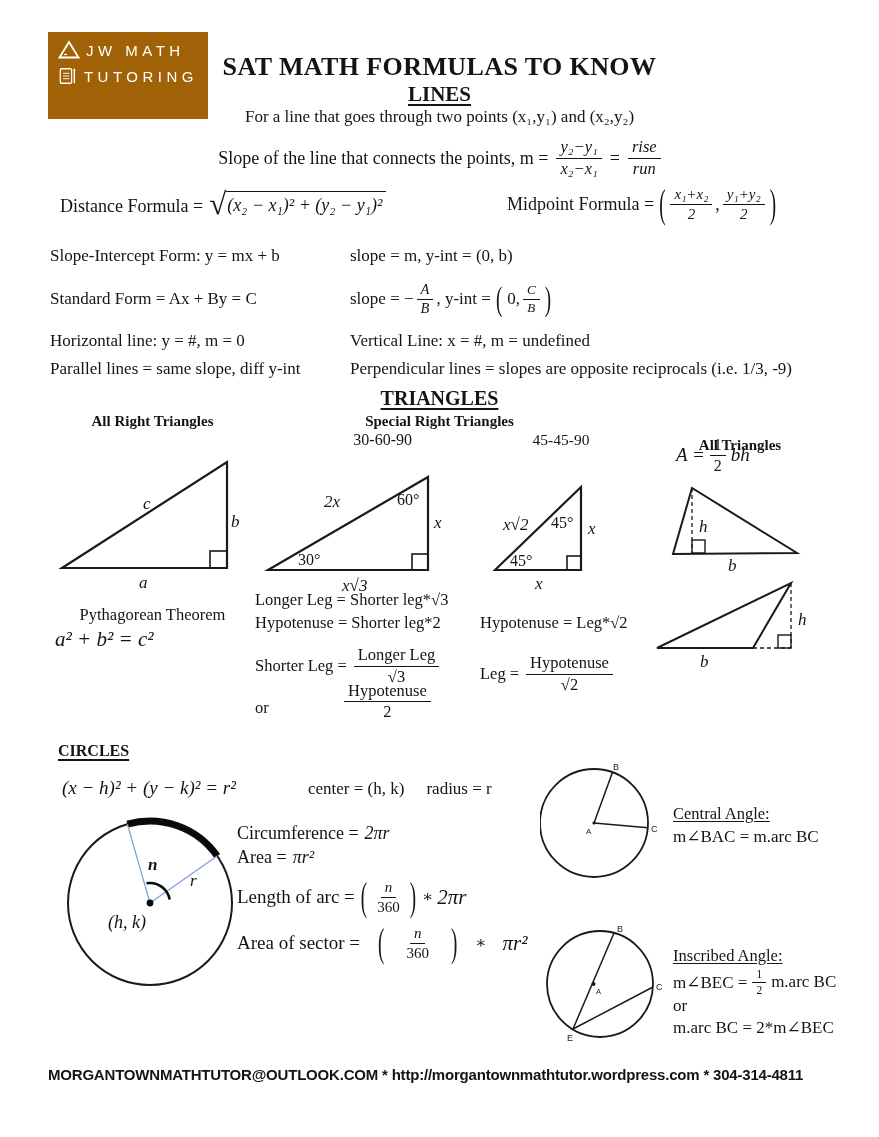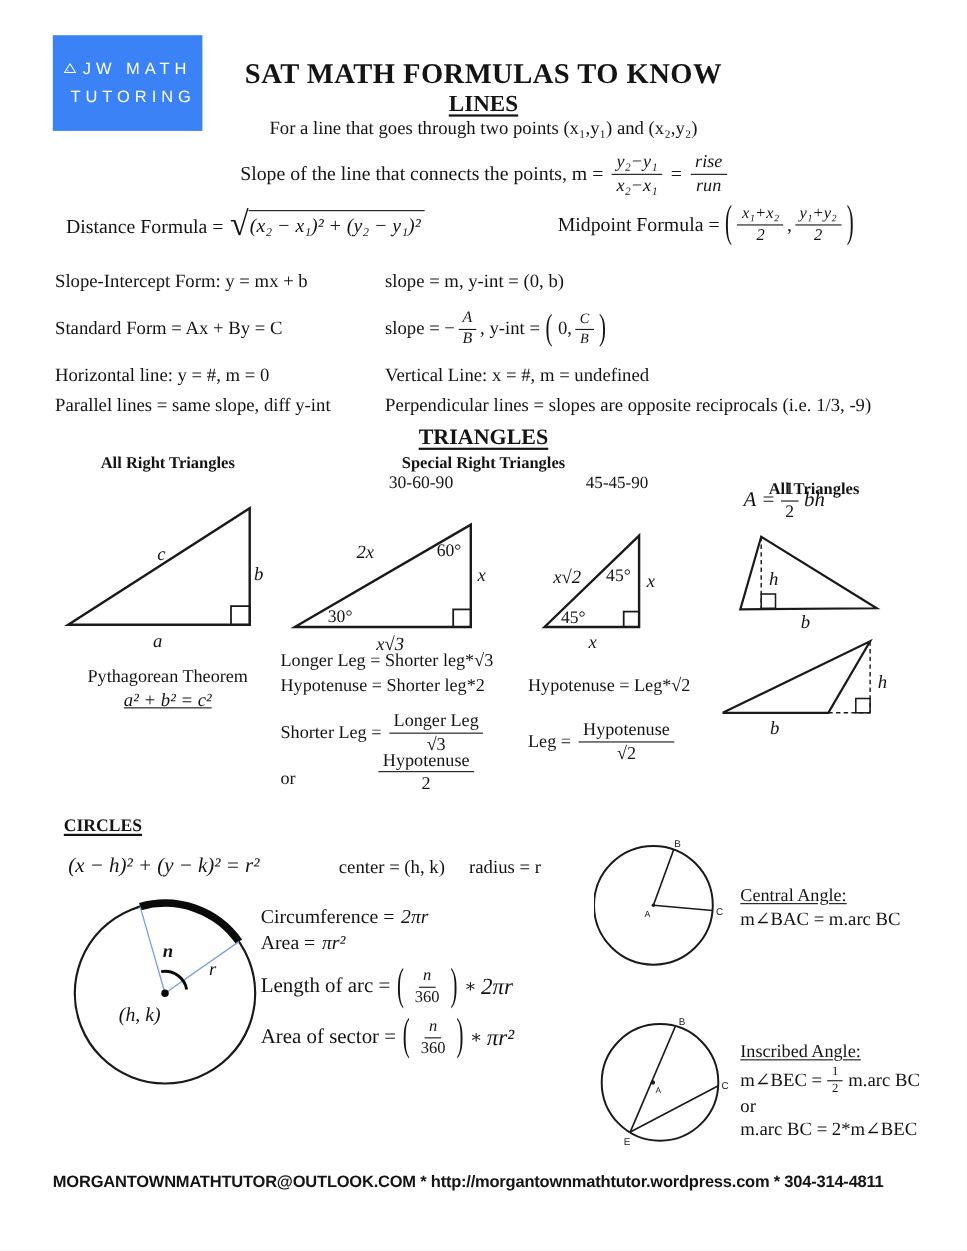--- a/index.html
+++ b/index.html
@@ -10,22 +10,22 @@
     font-family:"Liberation Serif","DejaVu Serif","DejaVu Sans",serif;
   }
   .abs { position:absolute; }
   .it { font-style:italic; }
   .b  { font-weight:bold; }
   .ctr { left:0; right:0; text-align:center; }
   .u2 { text-decoration:underline; text-decoration-thickness:2px; text-underline-offset:3px; }
   .u1 { text-decoration:underline; text-underline-offset:2px; }
 
   
-  #logo { left:48px; top:32px; width:136px; height:87px; background:#3b82f6;
-          display:flex; flex-direction:column; justify-content:center; gap:5px; padding:8px 10px;
+  #logo { left:48px; top:32px; width:160px; height:87px; background:#a16207;
+          display:flex; flex-direction:column; gap:5px; padding:8px 10px;
           font-family:"Liberation Sans","DejaVu Sans",sans-serif; color:#fff; }
   .logo-row { display:flex; align-items:center; gap:6px; }
   .logo-row span { font-size:15px; letter-spacing:4.5px; white-space:nowrap; }
 
   
   .row { display:flex; align-items:center; }
   .frac { display:inline-flex; flex-direction:column; align-items:center; vertical-align:middle; line-height:1.1; }
   .frac .num { padding:0 4px 1px; border-bottom:1.6px solid #141414; display:block; text-align:center; }
   .frac .den { padding:1px 4px 0; display:block; text-align:center; }
   .bp { display:inline-block; transform:scaleY(2.15); font-size:19px; margin:0 2px; font-weight:400; }
@@ -193,21 +193,21 @@
   <svg class="abs" style="left:640px; top:575px;" width="176" height="95" viewBox="0 0 176 95">
     <polygon class="shape" points="17,73 151,8 113,73" stroke-width="2"></polygon>
     <line class="shape" x1="113" y1="73" x2="151" y2="73" stroke-width="1.3" stroke-dasharray="4 3"></line>
     <line class="shape" x1="151" y1="8" x2="151" y2="73" stroke-width="1.3" stroke-dasharray="4 3"></line>
     <rect class="shape" x="138" y="60" width="13" height="13" stroke-width="1.4"></rect>
     <text class="lbl" x="158" y="50">h</text>
     <text class="lbl" x="60" y="92">b</text>
   </svg>
 
   <div class="abs" style="left:55px; top:605px; width:195px; text-align:center; font-size:16.5px;">Pythagorean Theorem</div>
-  <div class="abs it" style="left:55px; top:627px; width:195px; text-align:center; font-size:17px;text-decoration:underline;">a² + b² = c²</div>
+  <div class="abs it" style="left:55px; top:627px; width:195px; font-size:21px;">a² + b² = c²</div>
 
   <div class="abs f16" style="left:255px; top:590px;">Longer Leg = Shorter leg*√3</div>
   <div class="abs f16" style="left:255px; top:613px;">Hypotenuse = Shorter leg*2</div>
   <div class="abs row" style="left:255px; top:640px; height:52px; gap:7px;">
     <span class="f16">Shorter Leg =</span>
     <span class="frac f16">
       <span class="num">Longer Leg</span>
       <span class="den">√3</span>
     </span>
   </div>
@@ -256,21 +256,21 @@
     <span class="f19">Length of arc =</span>
     <span class="bp">(</span>
     <span class="frac" style="font-size:15px;">
       <span class="num it">n</span>
       <span class="den">360</span>
     </span>
     <span class="bp">)</span>
     <span class="f16">∗</span>
     <span class="it" style="font-size:21px;">2πr</span>
   </div>
-  <div class="abs row" style="left:237px; top:918px; height:50px; gap:4px;">
+  <div class="abs row" style="left:237px; top:918px; height:50px; gap:16px;">
     <span class="f19">Area of sector =</span>
     <span class="bp">(</span>
     <span class="frac" style="font-size:15px;">
       <span class="num it">n</span>
       <span class="den">360</span>
     </span>
     <span class="bp">)</span>
     <span class="f16">∗</span>
     <span class="it" style="font-size:21px;">πr²</span>
   </div>

